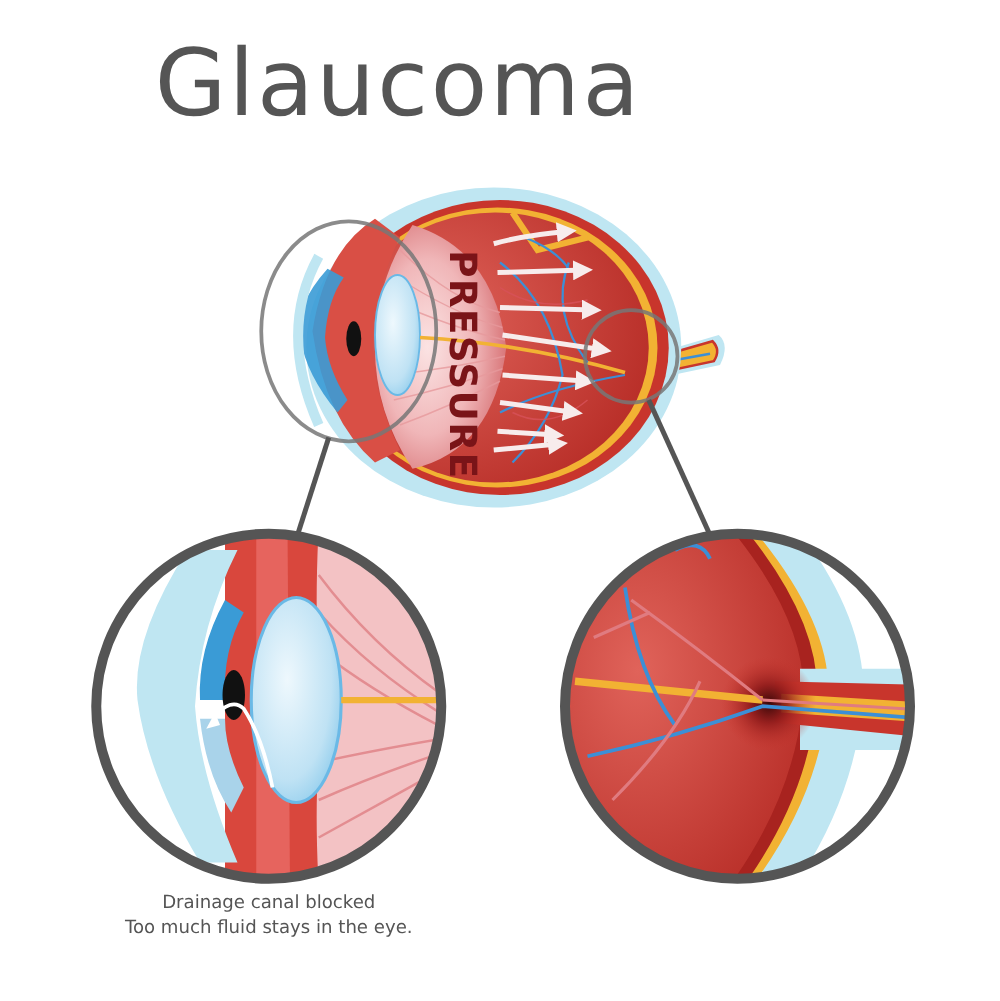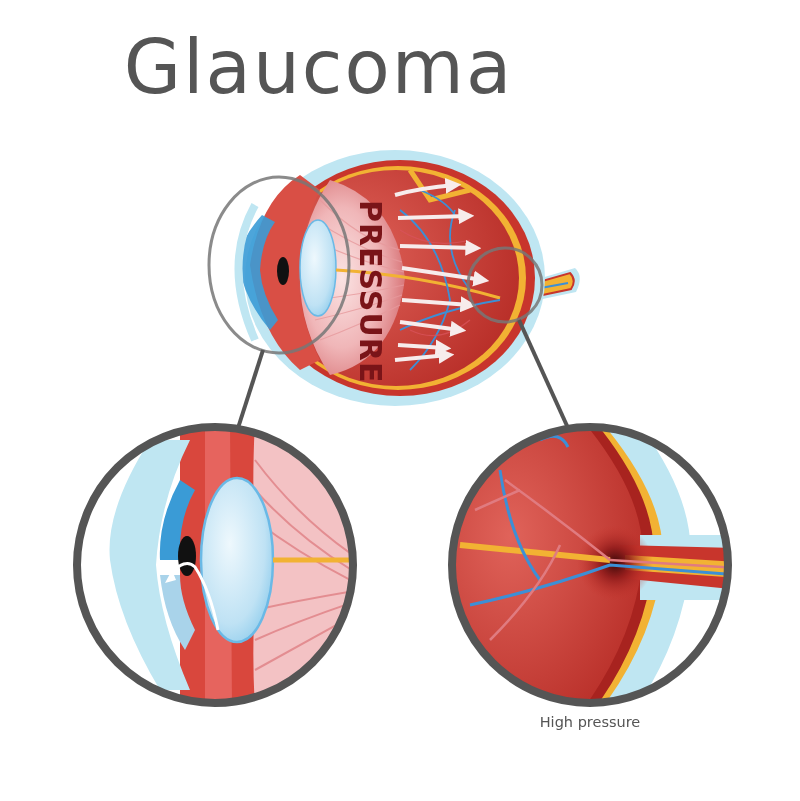--- a/index.html
+++ b/index.html
@@ -187,17 +187,18 @@
         <path d="M490,640 Q540,590 560,545"></path>
         <path d="M475,510 L520,490"></path>
         <path d="M610,560 L740,568"></path>
       </g>
     </g>
     <circle cx="590" cy="565" r="138" fill="none" stroke="#555555" stroke-width="8"></circle>
   </g>
 </svg>
 
 <div class="caption cap-left">
+  <div>Drainage canal blocked</div>
+  <div>Too much fluid stays in the eye.</div>
 </div>
 
 <div class="caption cap-right">
-  <div>High pressure</div>
 </div>
 
 </body></html>

